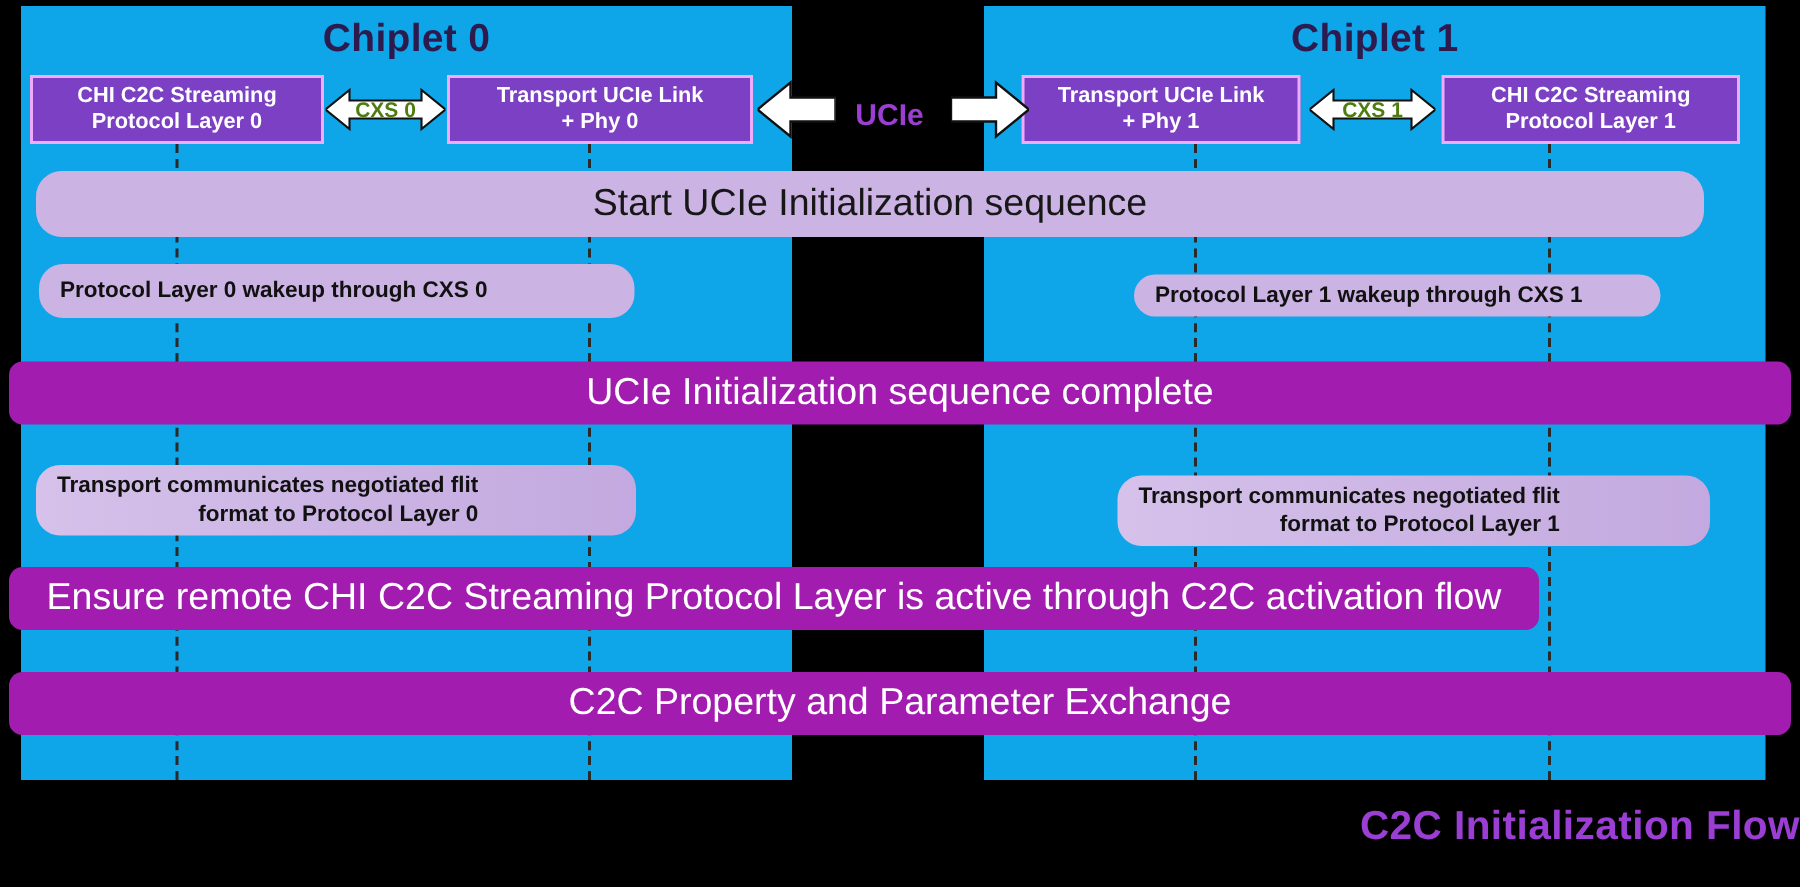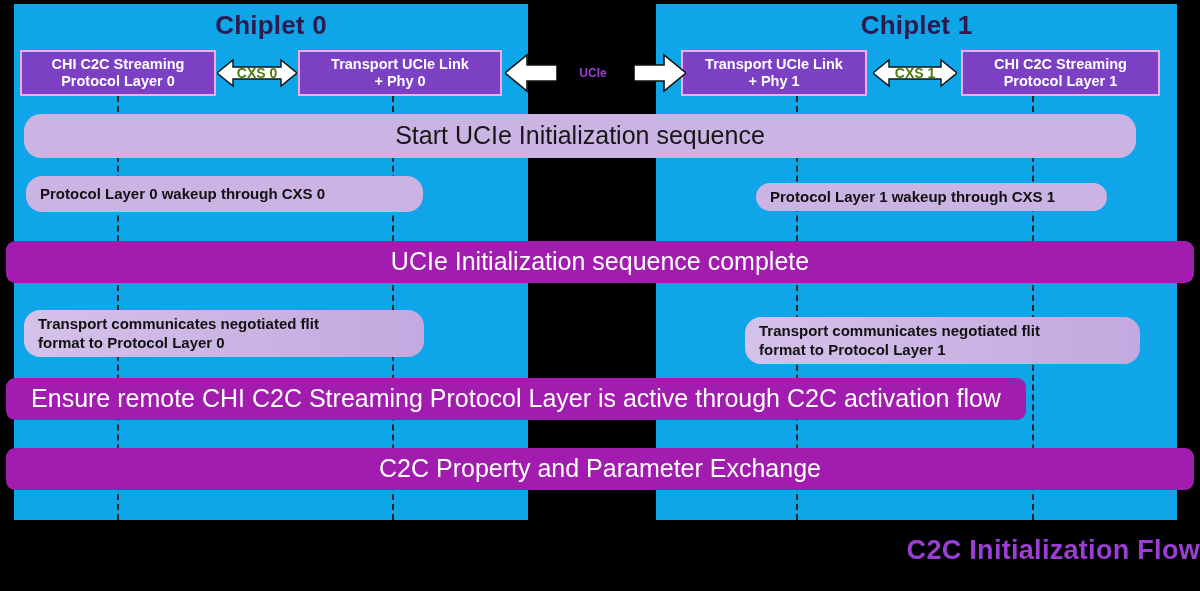--- a/index.html
+++ b/index.html
@@ -96,30 +96,31 @@
     background: #cbb3e4;
     border-radius: 16px;
     box-sizing: border-box;
     display: flex;
     align-items: center;
     color: #111111;
     font-size: 15px;
     font-weight: bold;
     line-height: 1.25;
     padding: 0 14px;
+    text-align: right;
   }
   .msg-box.grad {
     background: linear-gradient(to right, #d5c1ea, #c3a9df);
   }
 
   
   #ucie-label {
     position: absolute;
     color: #9b3fd4;
-    font-size: 12px;
+    font-size: 20px;
     font-weight: bold;
     text-align: center;
   }
 
   
   .arrow-svg {
     position: absolute;
   }
   .cxs-label {
     position: absolute;

